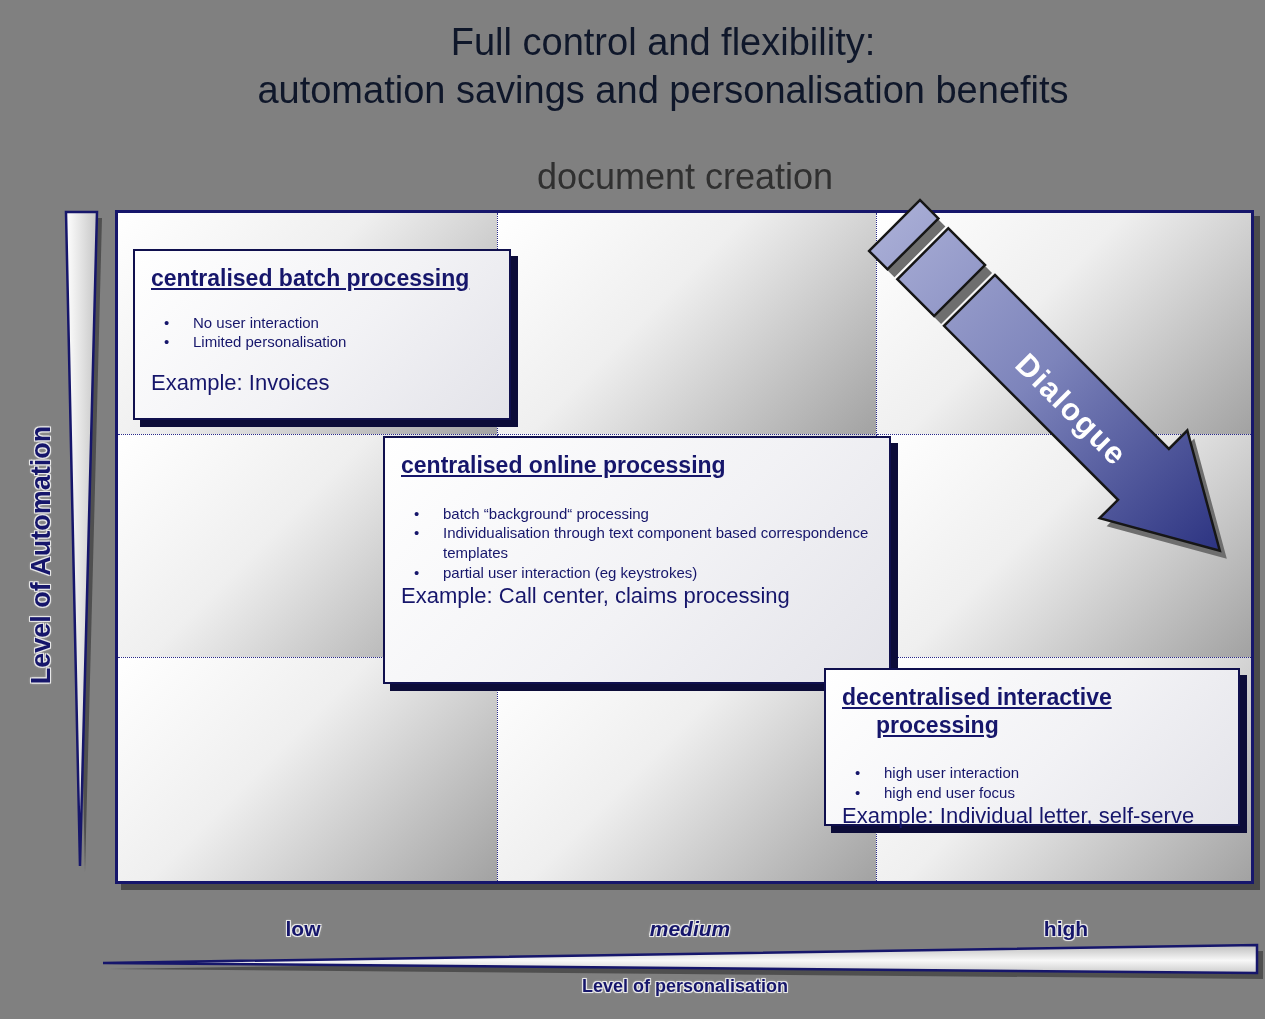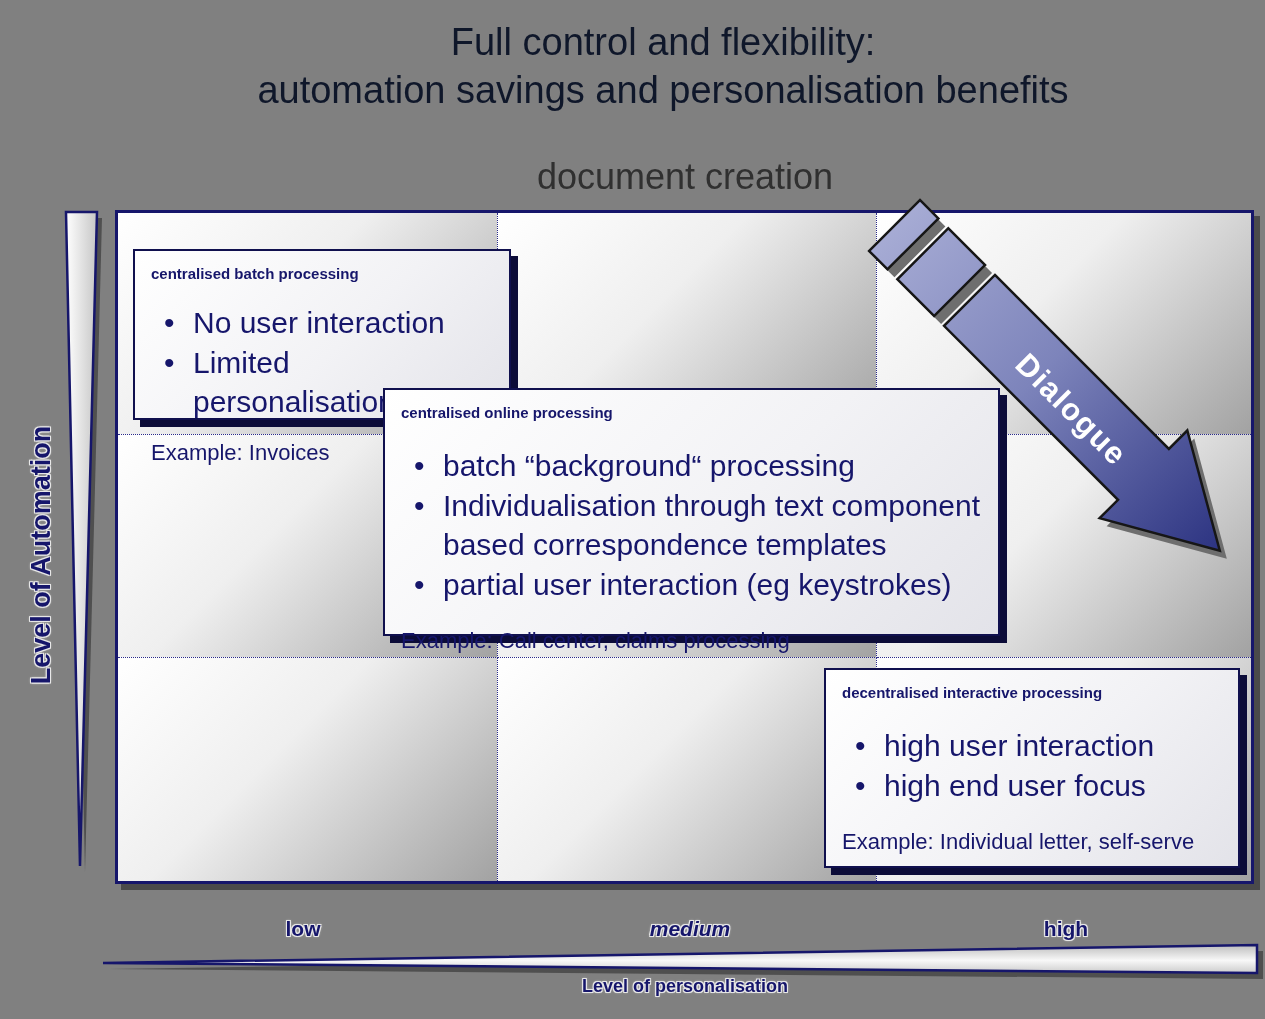--- a/index.html
+++ b/index.html
@@ -18,30 +18,30 @@
           display:grid;grid-template-columns:380px 379px 1fr;grid-template-rows:222px 223px 1fr;
           background:#fff;z-index:1;}
   .cell{background:linear-gradient(135deg,#ffffff 0%,#efefef 42%,#a2a2a2 100%);}
   .bR{border-right:1px dotted #2a2a8a;}
   .bB{border-bottom:1px dotted #2a2a8a;}
 
   
   .callout{position:absolute;box-sizing:border-box;z-index:6;color:#16166b;
            background:linear-gradient(135deg,#ffffff 0%,#f2f2f5 55%,#e3e3e9 100%);
            border:2px solid #10104e;box-shadow:7px 7px 0 #0c0c38;padding:10px 16px;}
-  .box-title{font-weight:bold;font-size:15px;line-height:1.2;margin:4px 0 0;}
+  .box-title{font-weight:bold;font-size:23px;line-height:1.2;margin:4px 0 0;text-decoration:underline;}
   .hang{padding-left:34px;text-indent:-34px;}
   .callout ul{list-style:none;margin:24px 0 0;padding:0;}
-  .callout li{position:relative;padding-left:42px;font-size:30px;line-height:1.32;}
+  .callout li{position:relative;padding-left:42px;font-size:15px;line-height:1.32;}
   .callout li::before{content:"\2022";position:absolute;left:13px;}
-  .box-example{font-size:22px;margin-top:24px;}
+  .box-example{font-size:22px;}
   .box-batch{left:133px;top:249px;width:378px;height:171px;}
   .box-batch ul{margin-top:20px;} .box-batch .box-example{margin-top:18px;}
-  .box-online{left:383px;top:388px;width:617px;height:248px;}
-  .box-interactive{left:824px;top:668px;width:416px;height:200px;}
+  .box-online{left:383px;top:436px;width:508px;height:248px;}
+  .box-interactive{left:824px;top:668px;width:416px;height:158px;}
 
   
   .overlay{position:absolute;left:0;top:0;z-index:5;pointer-events:none;}
 
   
   .glow{color:#16166b;font-weight:bold;
         text-shadow:-1px -1px 0 #e8e8e8,1px -1px 0 #e8e8e8,-1px 1px 0 #e8e8e8,1px 1px 0 #e8e8e8,0 0 3px #ffffff;}
   .tick{position:absolute;top:917px;transform:translateX(-50%);font-size:21px;z-index:7;}
   .tick-low{left:303px;} .tick-medium{left:690px;font-style:italic;} .tick-high{left:1066px;}
   .x-axis-label{position:absolute;left:685px;top:976px;transform:translateX(-50%);

